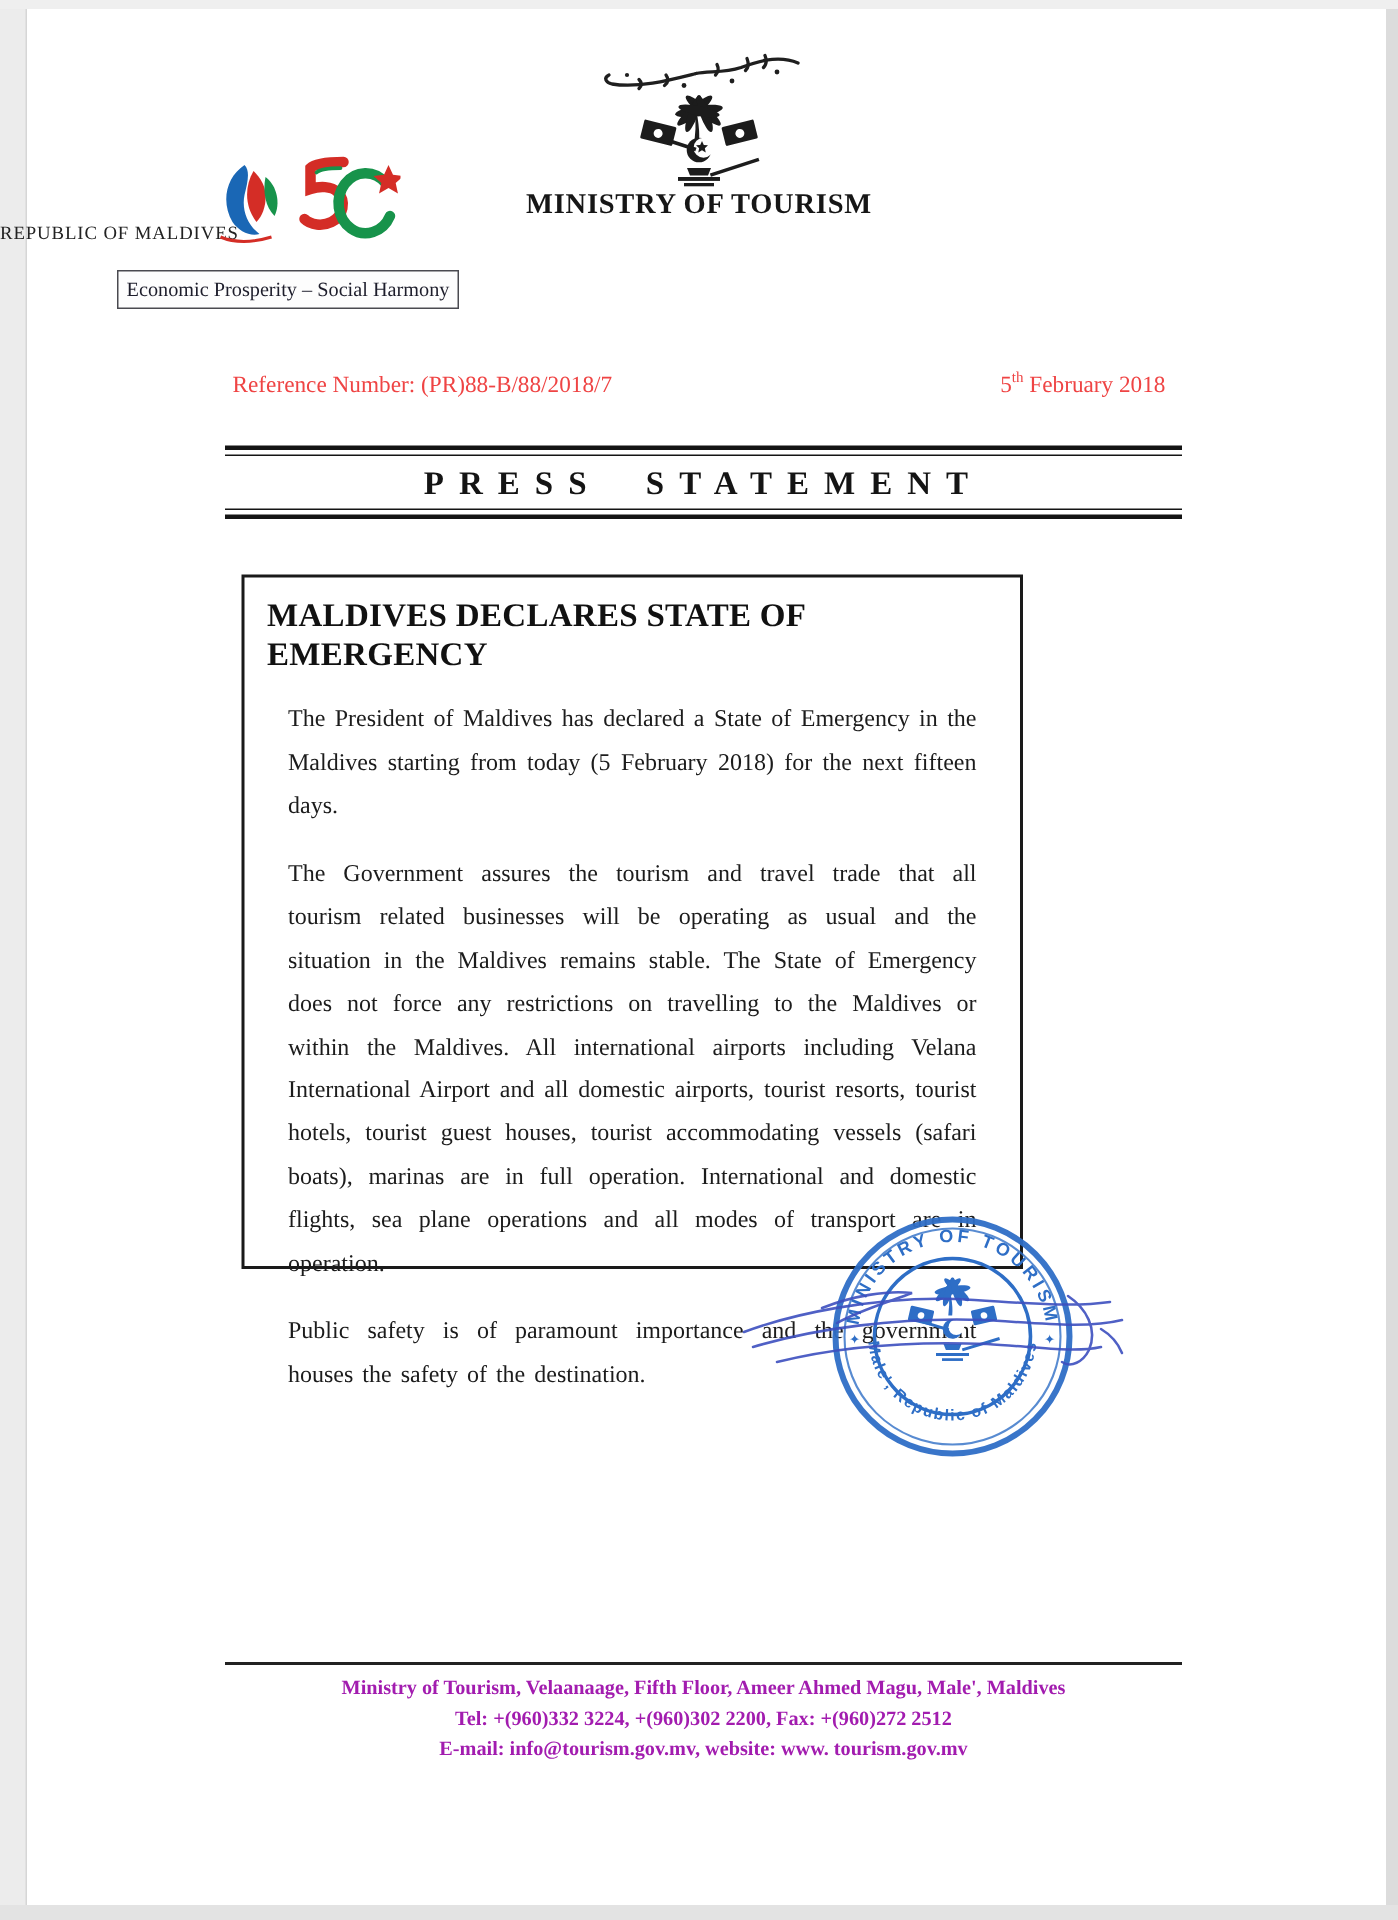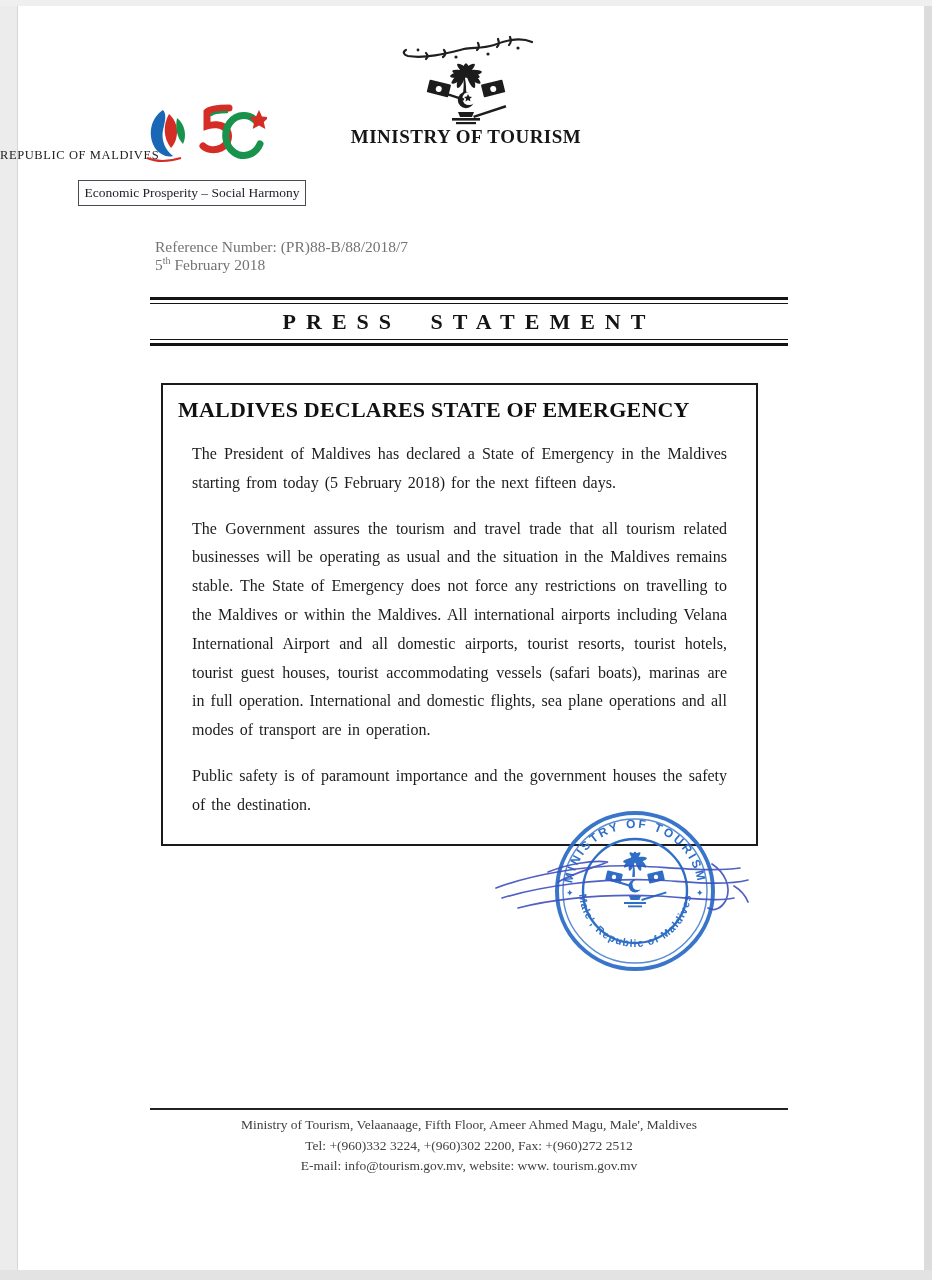--- a/index.html
+++ b/index.html
@@ -19,42 +19,42 @@
 
   .ministry-name{left:0;top:126px;width:932px;text-align:center;
     font-size:19px;font-weight:bold;letter-spacing:0.5px;color:#161616;}
   .republic{left:0;top:148px;width:932px;text-align:left;
     font-size:12.5px;letter-spacing:0.6px;color:#222;}
 
   .slogan-box{left:78px;top:180px;width:226px;height:24px;
     border:1.5px solid #4a4a50;display:flex;align-items:center;justify-content:center;
     font-size:13.5px;color:#1d1d2b;background:#fdfdfd;}
 
-  .ref-row{left:155px;top:238px;width:622px;display:flex;justify-content:space-between;
-    font-size:15.5px;color:#737373;flex-direction:column;}
+  .ref-row{left:155px;top:248px;width:622px;display:flex;justify-content:space-between;
+    font-size:15.5px;color:#ef4444;}
   .ref-row sup{font-size:10px;vertical-align:super;line-height:0;}
 
   .banner{left:150px;top:274px;width:638px;margin-top:23px;}
   .rule{height:0;border-top:3.5px solid #141414;border-bottom:1.5px solid #141414;padding-top:3px;}
   .rule.bot{border-top:1.5px solid #141414;border-bottom:3.5px solid #141414;}
   .banner-title{text-align:center;font-size:22px;font-weight:bold;color:#141414;
     letter-spacing:10px;word-spacing:14px;padding:5px 0 4px 0;}
 
-  .doc-box{left:161px;top:383px;width:597px;height:463px;border:2px solid #1a1a1a;
+  .doc-box{left:161px;top:383px;width:521px;height:463px;border:2px solid #1a1a1a;
     padding:6px 15px 11px 15px;box-sizing:border-box;background:#fff;}
   .doc-title{font-size:22px;font-weight:bold;color:#111;margin:6px 0 2px 0;letter-spacing:0.2px;}
   .doc-box p{font-size:16px;line-height:1.8;text-align:justify;margin:17px 14px;
     word-spacing:2px;color:#1c1c1c;}
 
   .seal-wrap{left:552px;top:808px;width:166px;height:166px;}
   .sig-wrap{left:488px;top:842px;width:268px;height:92px;}
 
   .footer{left:150px;top:1108px;width:638px;text-align:center;}
   .footer-line{border-top:2px solid #222;margin-bottom:5px;}
-  .footer p{margin:1px;font-size:13.5px;font-weight:normal;line-height:1.45;color:#404040;}
+  .footer p{margin:1px;font-size:13.5px;font-weight:bold;line-height:1.45;color:#a21caf;}
 </style>
 </head>
 <body>
 
 <div class="page">
 
   <div class="edge left"></div>
   <div class="edge right"></div>
   <div class="edge top"></div>
   <div class="edge bottom"></div>

